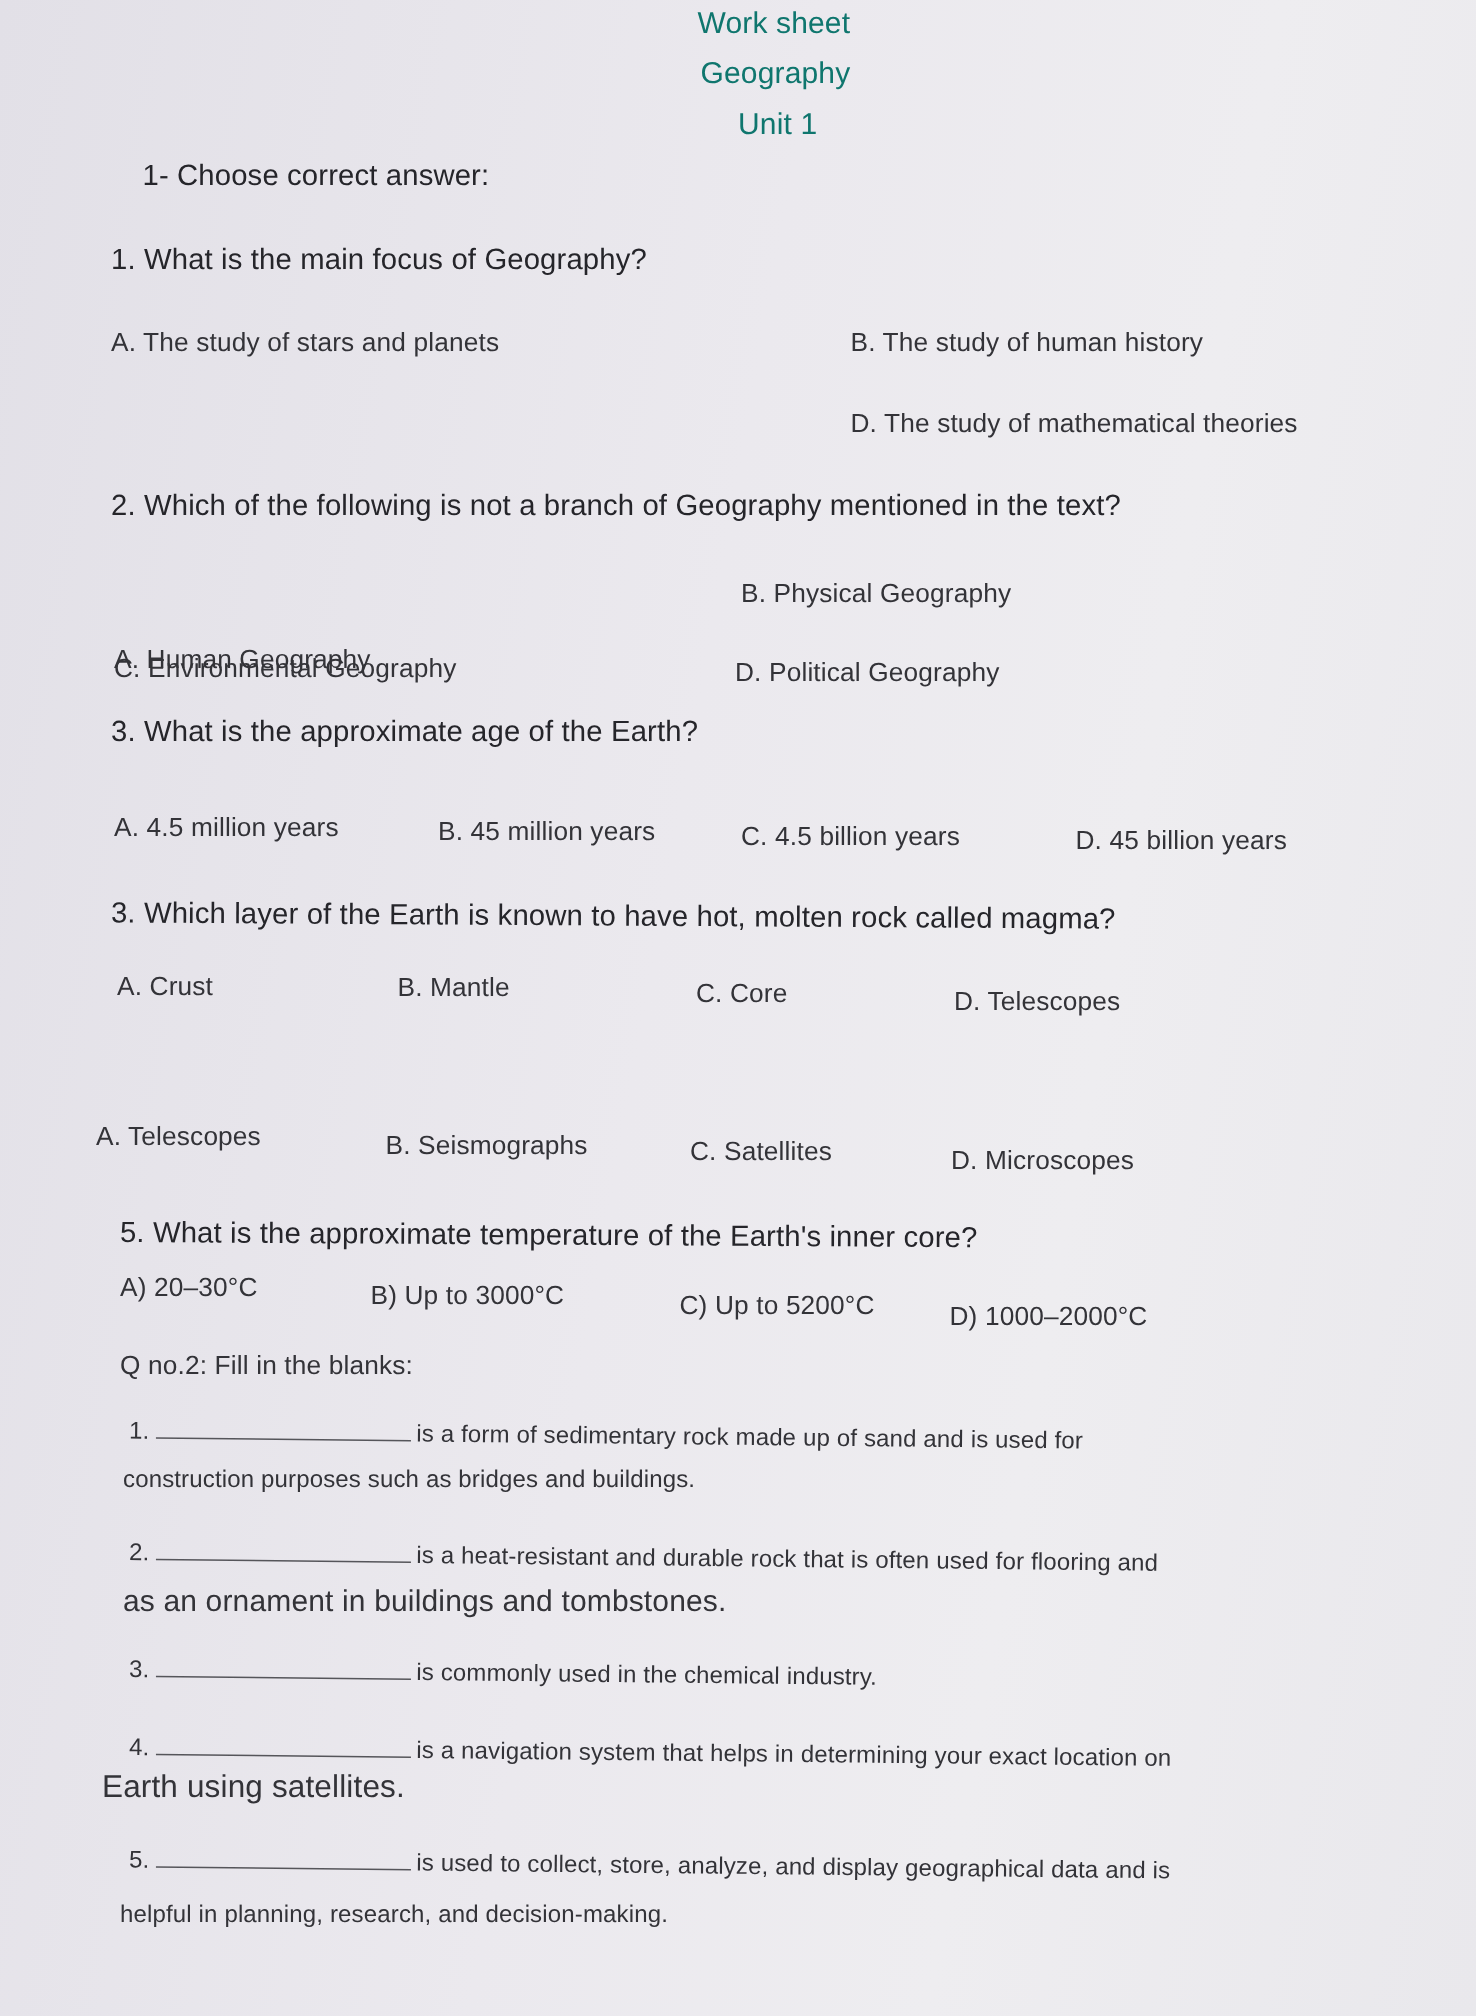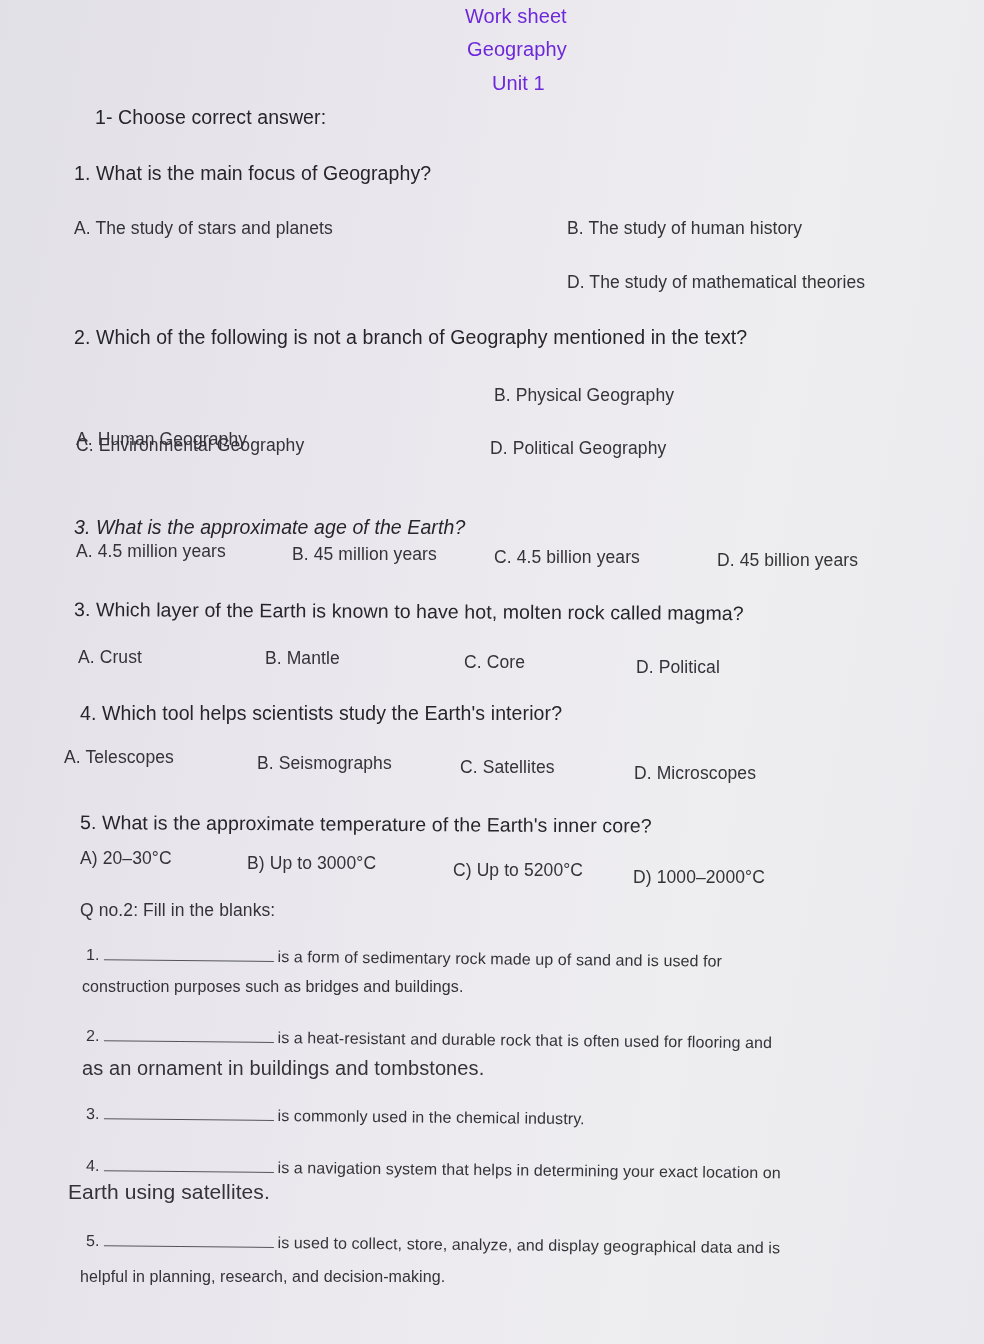--- a/index.html
+++ b/index.html
@@ -23,21 +23,21 @@
     }
     .abs {
       position: absolute;
       white-space: nowrap;
       font-size: 18px;
       line-height: 22px;
       letter-spacing: 0.1px;
     }
     .title {
       font-size: 20px;
-      color: #6d28d9;
+      color: #0f766e;
     }
     .question {
       font-size: 19.5px;
       color: #25252a;
     }
     .opt {
       font-size: 17.5px;
       color: #333338;
     }
     .fill-line {
@@ -66,33 +66,32 @@
   <div class="abs opt" style="left:74px; top:217px;">A. The study of stars and planets</div>
   <div class="abs opt" style="left:567px; top:217px;">B. The study of human history</div>
   <div class="abs opt" style="left:567px; top:271px;">D. The study of mathematical theories</div>
 
   <div class="abs question" style="left:74px; top:326px;">2. Which of the following is not a branch of Geography mentioned in the text?</div>
   <div class="abs opt" style="left:76px; top:380px;margin-top:48px;">A. Human Geography</div>
   <div class="abs opt" style="left:494px; top:384px;">B. Physical Geography</div>
   <div class="abs opt" style="left:76px; top:434px;">C. Environmental Geography</div>
   <div class="abs opt" style="left:490px; top:437px;">D. Political Geography</div>
 
-  <div class="abs question" style="left:74px; top:516px;font-style:italic;">3. What is the approximate age of the Earth?</div>
+  <div class="abs question" style="left:74px; top:477px;">3. What is the approximate age of the Earth?</div>
   <div class="abs opt" style="left:76px; top:540px;">A. 4.5 million years</div>
   <div class="abs opt" style="left:292px; top:543px;">B. 45 million years</div>
   <div class="abs opt" style="left:494px; top:546px;">C. 4.5 billion years</div>
   <div class="abs opt" style="left:717px; top:549px;">D. 45 billion years</div>
 
   <div class="abs question rot1" style="left:74px; top:598px;">3. Which layer of the Earth is known to have hot, molten rock called magma?</div>
   <div class="abs opt" style="left:78px; top:622px;margin-top:24px;">A. Crust</div>
   <div class="abs opt" style="left:265px; top:647px;">B. Mantle</div>
   <div class="abs opt" style="left:464px; top:651px;">C. Core</div>
-  <div class="abs opt" style="left:636px; top:656px;">D. Political</div>
+  <div class="abs opt" style="left:636px; top:656px;">D. Telescopes</div>
 
-  <div class="abs question" style="left:80px; top:702px;">4. Which tool helps scientists study the Earth's interior?</div>
   <div class="abs opt" style="left:64px; top:746px;">A. Telescopes</div>
   <div class="abs opt" style="left:257px; top:752px;">B. Seismographs</div>
   <div class="abs opt" style="left:460px; top:756px;">C. Satellites</div>
   <div class="abs opt" style="left:634px; top:762px;">D. Microscopes</div>
 
   <div class="abs question rot1" style="left:80px; top:811px;">5. What is the approximate temperature of the Earth's inner core?</div>
   <div class="abs opt" style="left:80px; top:847px;">A) 20–30°C</div>
   <div class="abs opt" style="left:247px; top:852px;">B) Up to 3000°C</div>
   <div class="abs opt" style="left:453px; top:859px;">C) Up to 5200°C</div>
   <div class="abs opt" style="left:633px; top:866px;">D) 1000–2000°C</div>

